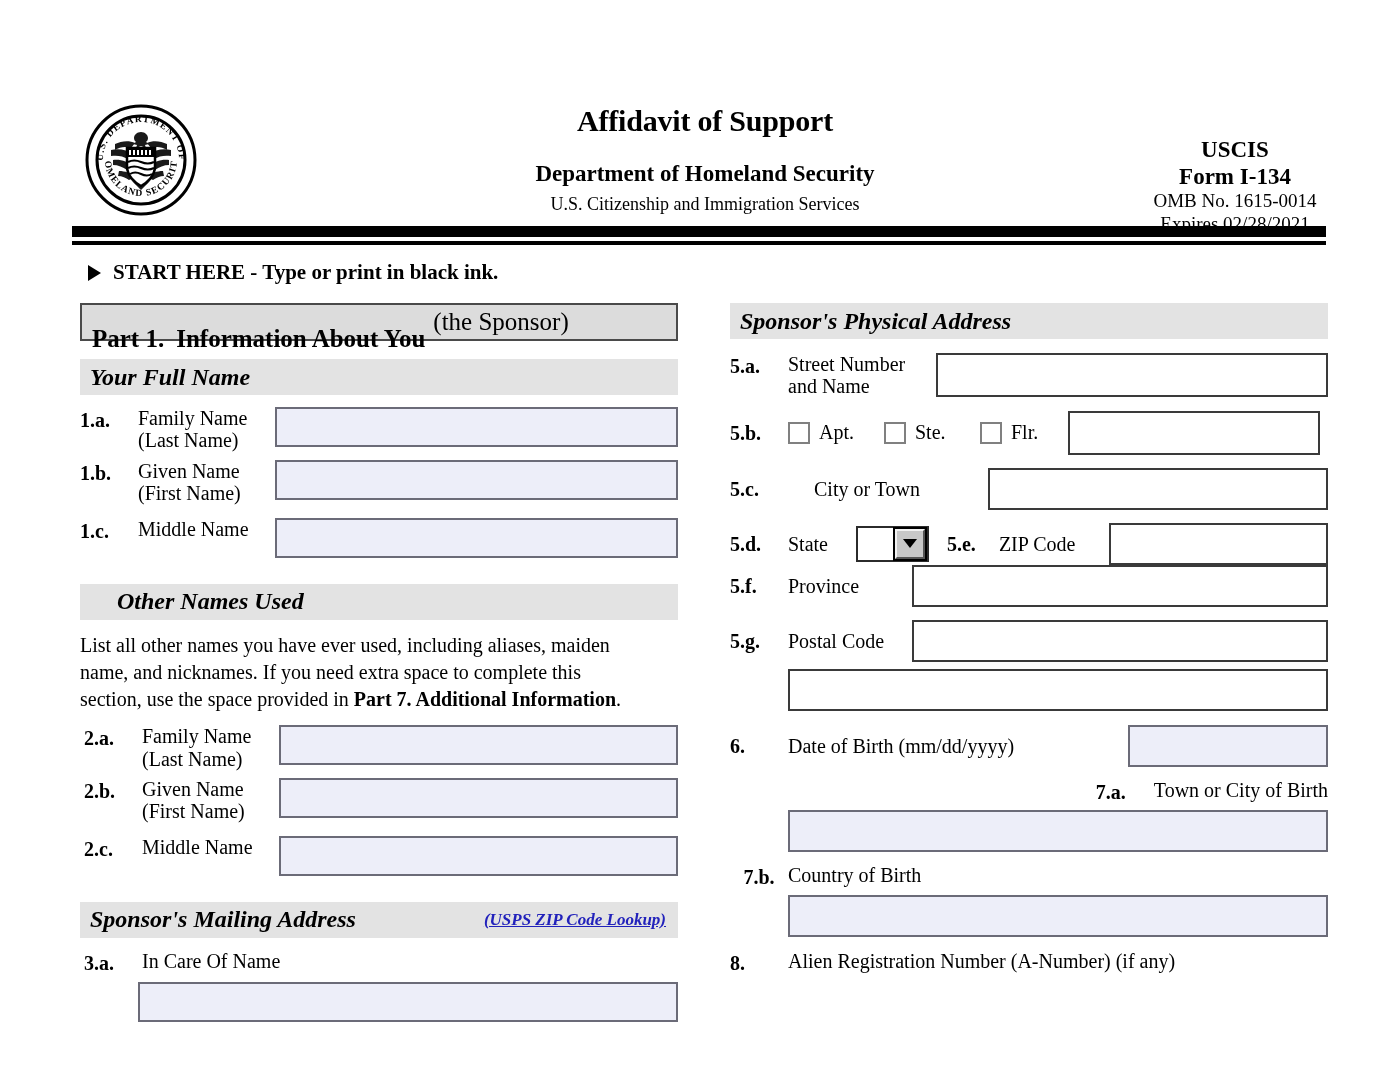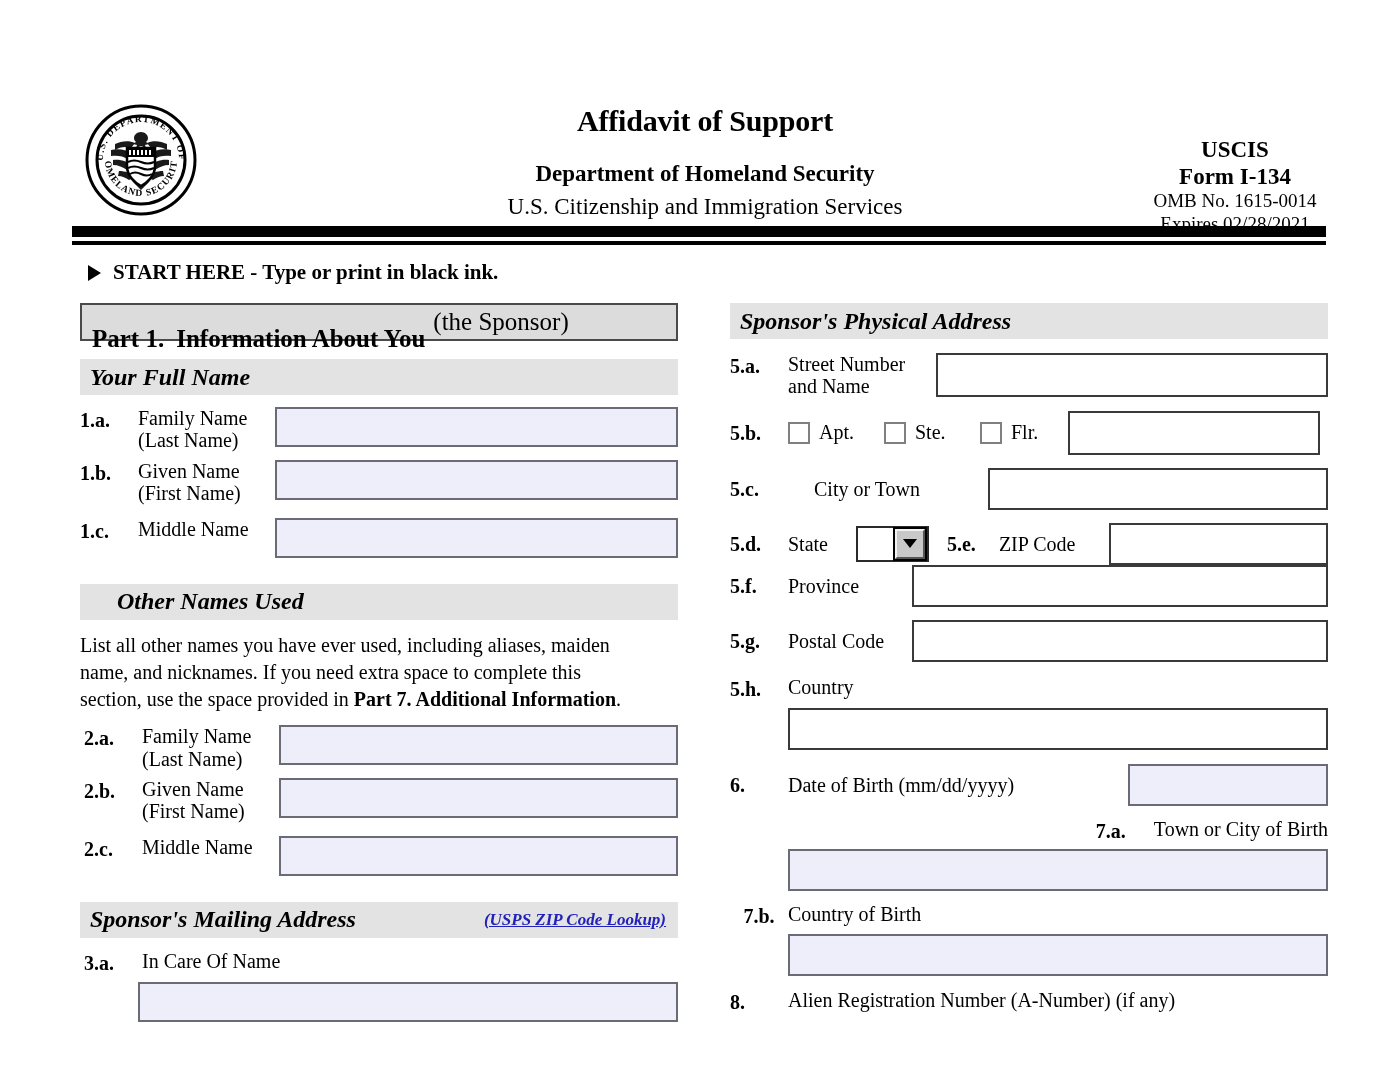--- a/index.html
+++ b/index.html
@@ -38,21 +38,21 @@
     letter-spacing: -0.2px;
     line-height: 1;
   }
   .dhs-line {
     font-size: 23px;
     font-weight: bold;
     margin-top: 26px;
     line-height: 1;
   }
   .uscis-line {
-    font-size: 23px;
+    font-size: 18px;
     font-weight: normal;
     margin-top: 10px;
     line-height: 1;
   }
   .form-meta {
     position: absolute;
     left: 1090px; top: 108px;
     width: 290px;
     text-align: center;
     line-height: 1.18;
@@ -444,24 +444,20 @@
     <span class="lbl" style="width:124px;">Province</span>
     <span class="inp-white" style="width:416px; height:42px;"></span>
   </div>
 
   <div class="row" style="margin-top:13px; align-items:center;">
     <span class="num" style="width:58px;">5.g.</span>
     <span class="lbl" style="width:124px;">Postal Code</span>
     <span class="inp-white" style="width:416px; height:42px;"></span>
   </div>
 
-  <div class="row" style="margin-top:14px;">
-    <span class="num" style="width:58px;">5.h.</span>
-    <span class="lbl">Country</span>
-  </div>
   <div class="row" style="margin-top:7px;">
     <span style="width:58px; flex:0 0 auto;"></span>
     <span class="inp-white" style="width:540px; height:42px;"></span>
   </div>
 
 
   <div class="row" style="margin-top:14px; align-items:center;">
     <span class="num" style="width:58px;">6.</span>
     <span class="lbl" style="width:340px;">Date of Birth (mm/dd/yyyy)</span>
     <span class="inp" style="width:200px; height:42px;"></span>

